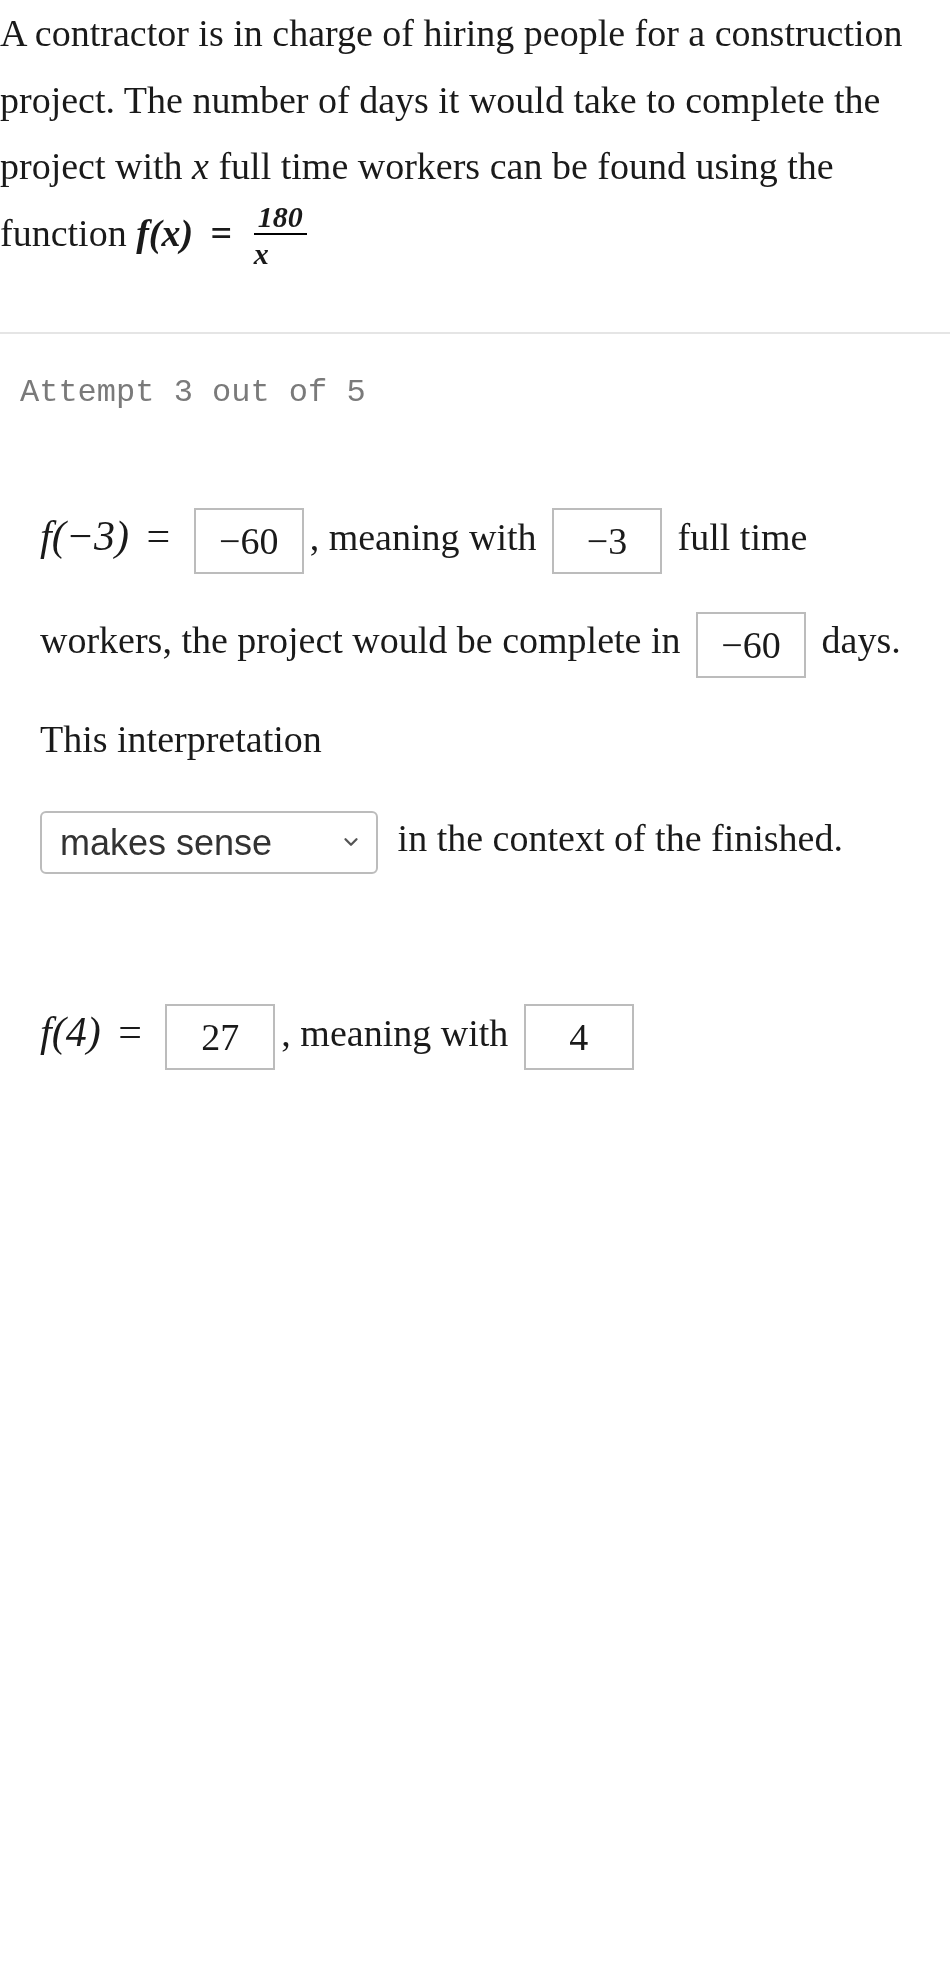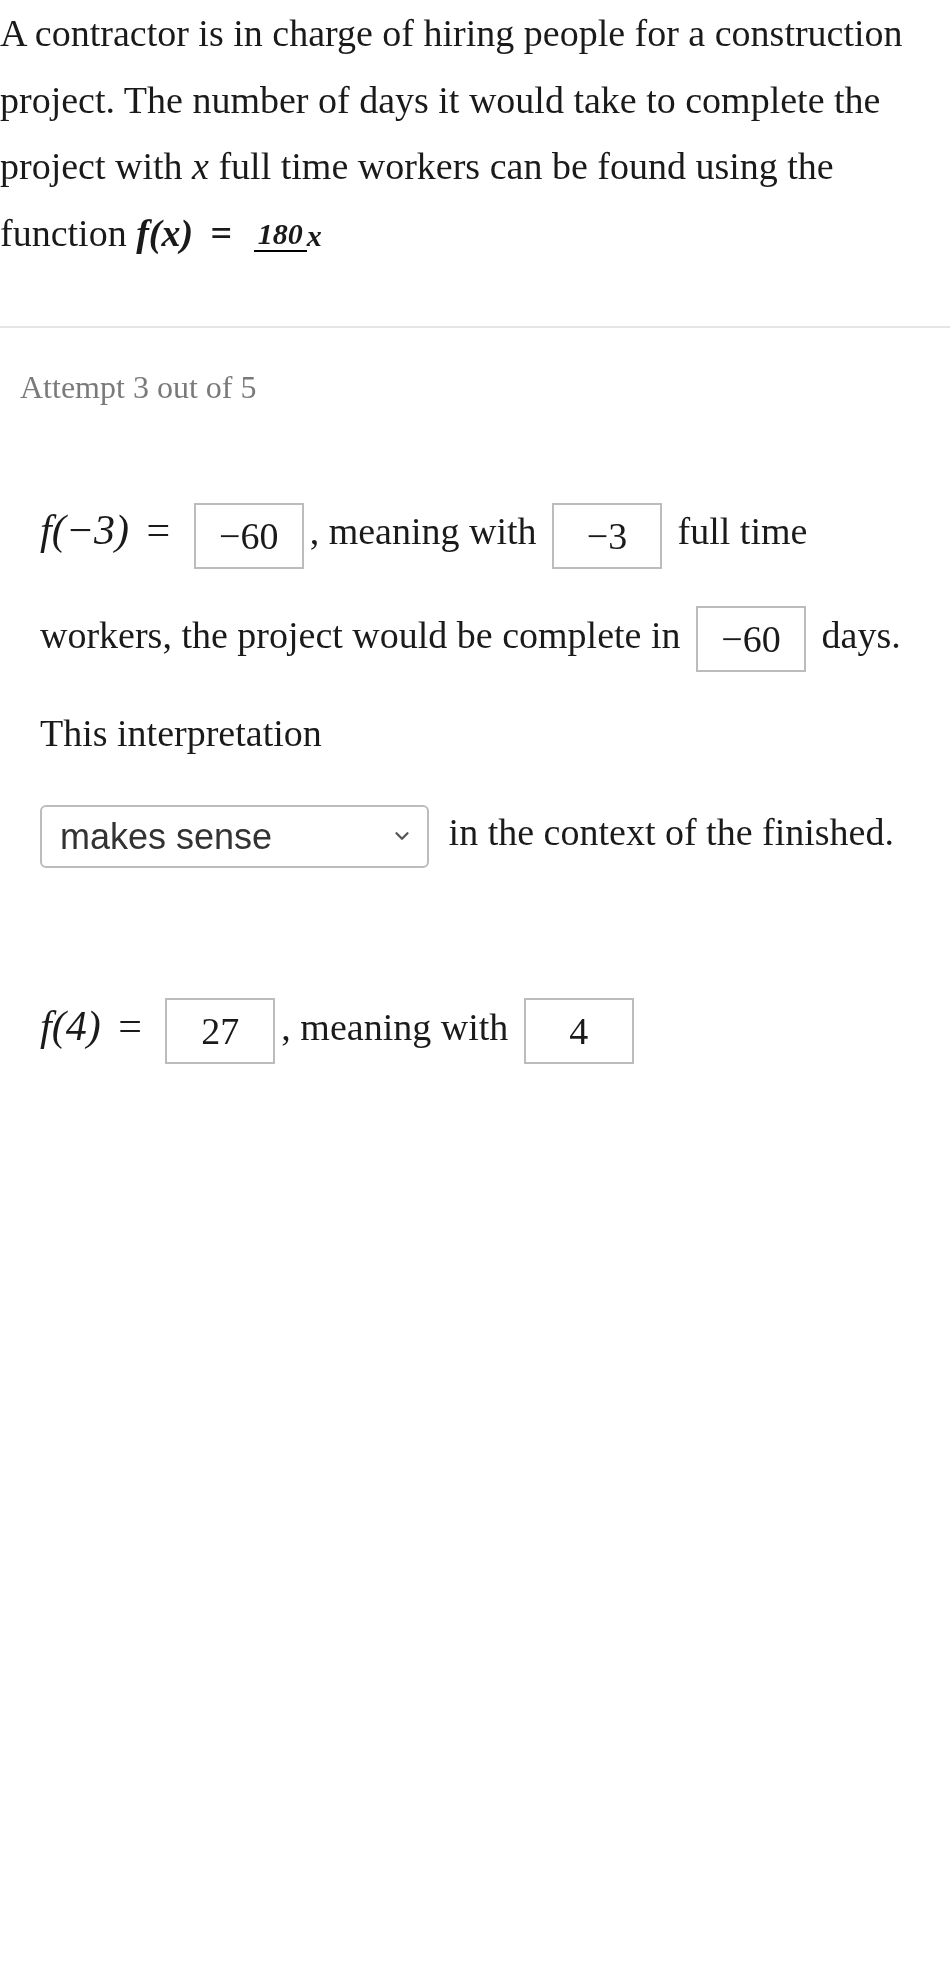--- a/index.html
+++ b/index.html
@@ -16,21 +16,21 @@
   }
   .italic-var { font-style: italic; font-family: 'Times New Roman', serif; }
   .math-func {
     font-style: italic;
     font-family: 'Times New Roman', serif;
     white-space: nowrap;
     font-weight: bold;
   }
   .fraction {
     display: inline-flex;
-    flex-direction: row;
+    flex-direction: column;
     align-items: flex-start;
     vertical-align: middle;
     font-size: 30px;
     line-height: 1.1;
     position: relative;
     top: -2px;
     margin: 0 4px;
   }
   .frac-top { border-bottom: 2px solid #000; padding: 0 4px; }
   .frac-bot { font-style: italic; padding-top: 2px; }
@@ -40,21 +40,21 @@
     font-size: 38px;
     line-height: 2.4;
   }
   .answer-header {
     display: flex;
     justify-content: space-between;
     align-items: flex-start;
     margin-bottom: 12px;
   }
   .answer-title { font-size: 40px; font-weight: bold; }
-  .attempt { color: #7a7a7a; font-size: 32px; margin-bottom: 70px; line-height: 1.2; }
+  .attempt { color: #7a7a7a; font-size: 32px; margin-bottom: 70px; line-height: 1.2; font-family: Liberation Mono, monospace; }
   .keyboard-btn {
     width: 70px; height: 50px;
     background: #e9e9ec;
     border: none;
     border-radius: 10px;
     display: flex; align-items: center; justify-content: center;
     cursor: pointer;
   }
   .keyboard-icon-svg { width: 38px; height: 26px; }
   .flow { line-height: 2.6; margin-left: 20px; }
@@ -74,21 +74,21 @@
   .select-wrap {
     display: inline-flex;
     align-items: center;
     border: 2px solid #bcbcbc;
     border-radius: 6px;
     padding: 8px 14px 8px 18px;
     font-size: 36px;
     font-family: -apple-system, 'Helvetica Neue', Arial, sans-serif;
     color: #333;
     vertical-align: middle;
-    gap: 119px;
+    gap: 68px;
     line-height: 1.2;
     margin-right: 10px;
   }
   .chev { width: 22px; height: 22px; }
   .math-expr {
     font-family: 'Times New Roman', serif;
     font-style: italic;
     font-size: 42px;
   }
   .eq-sign { font-style: normal; margin: 0 8px; }

